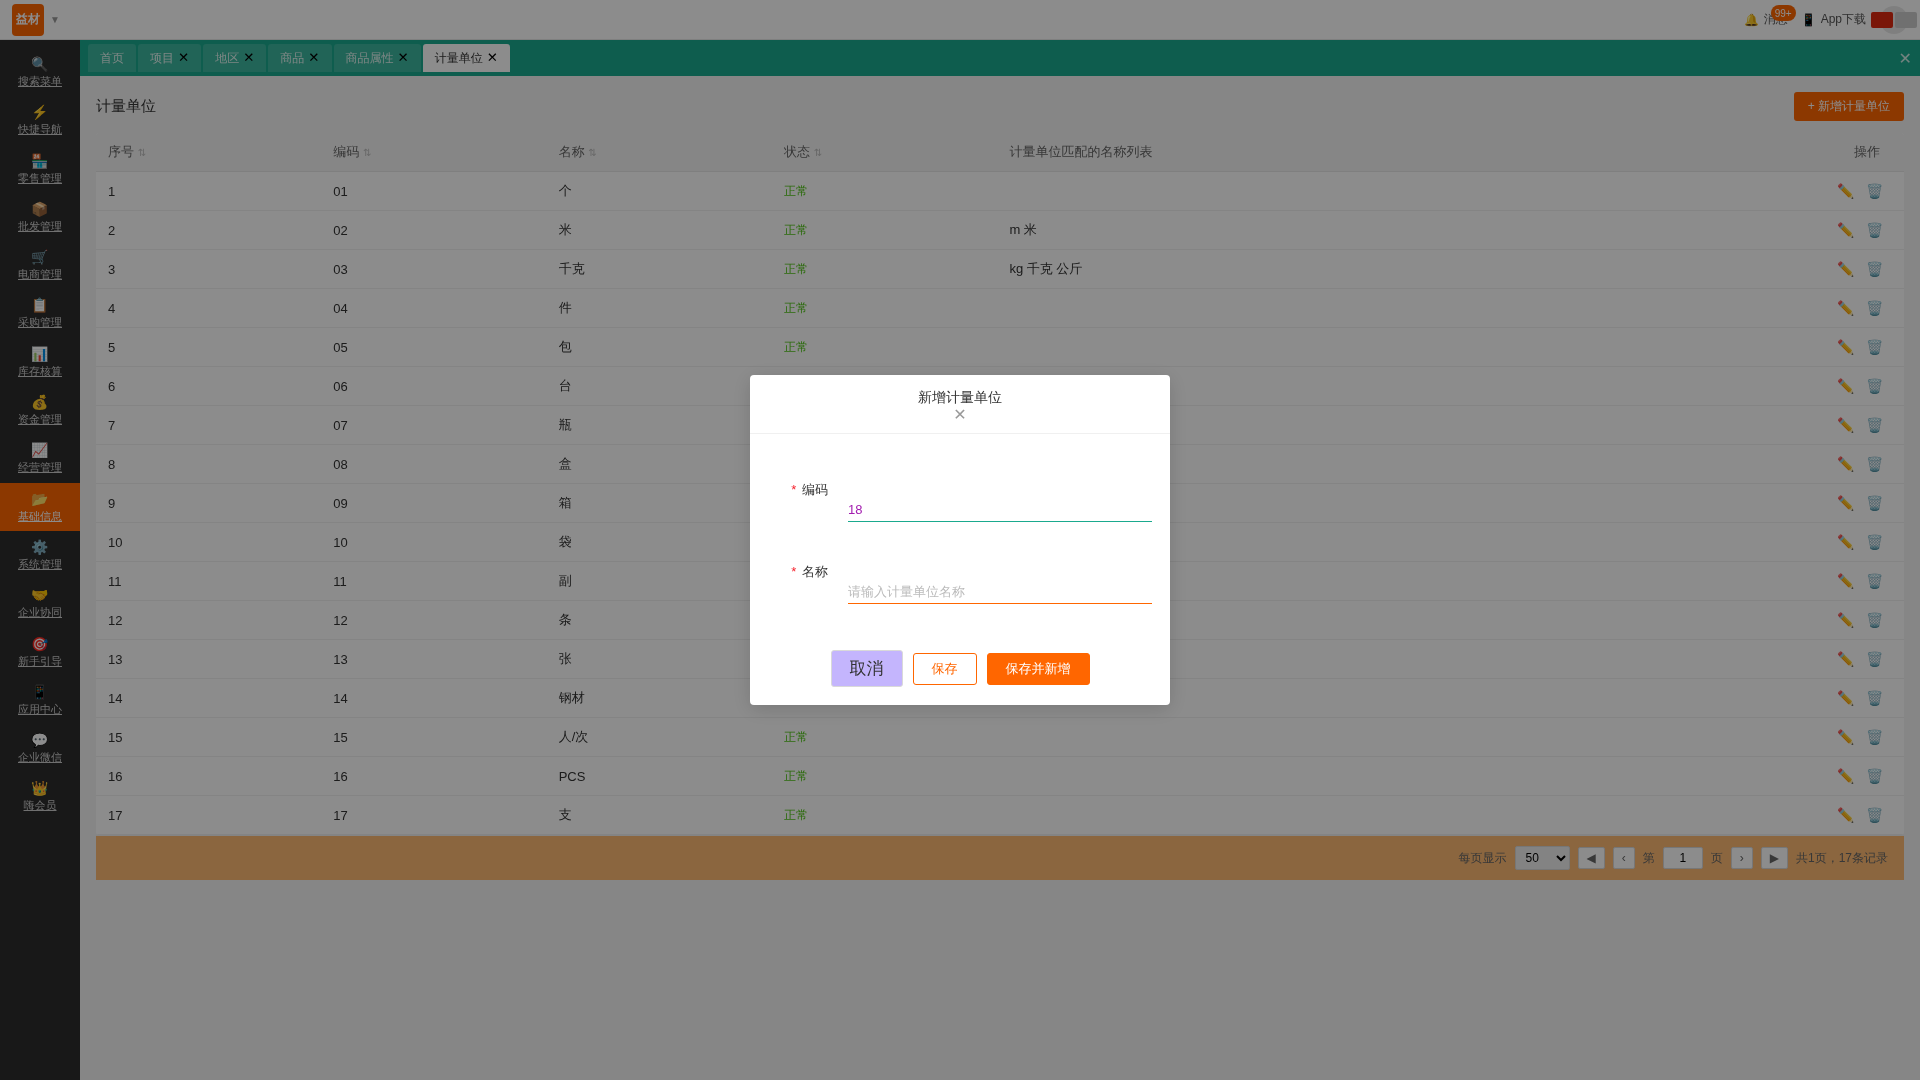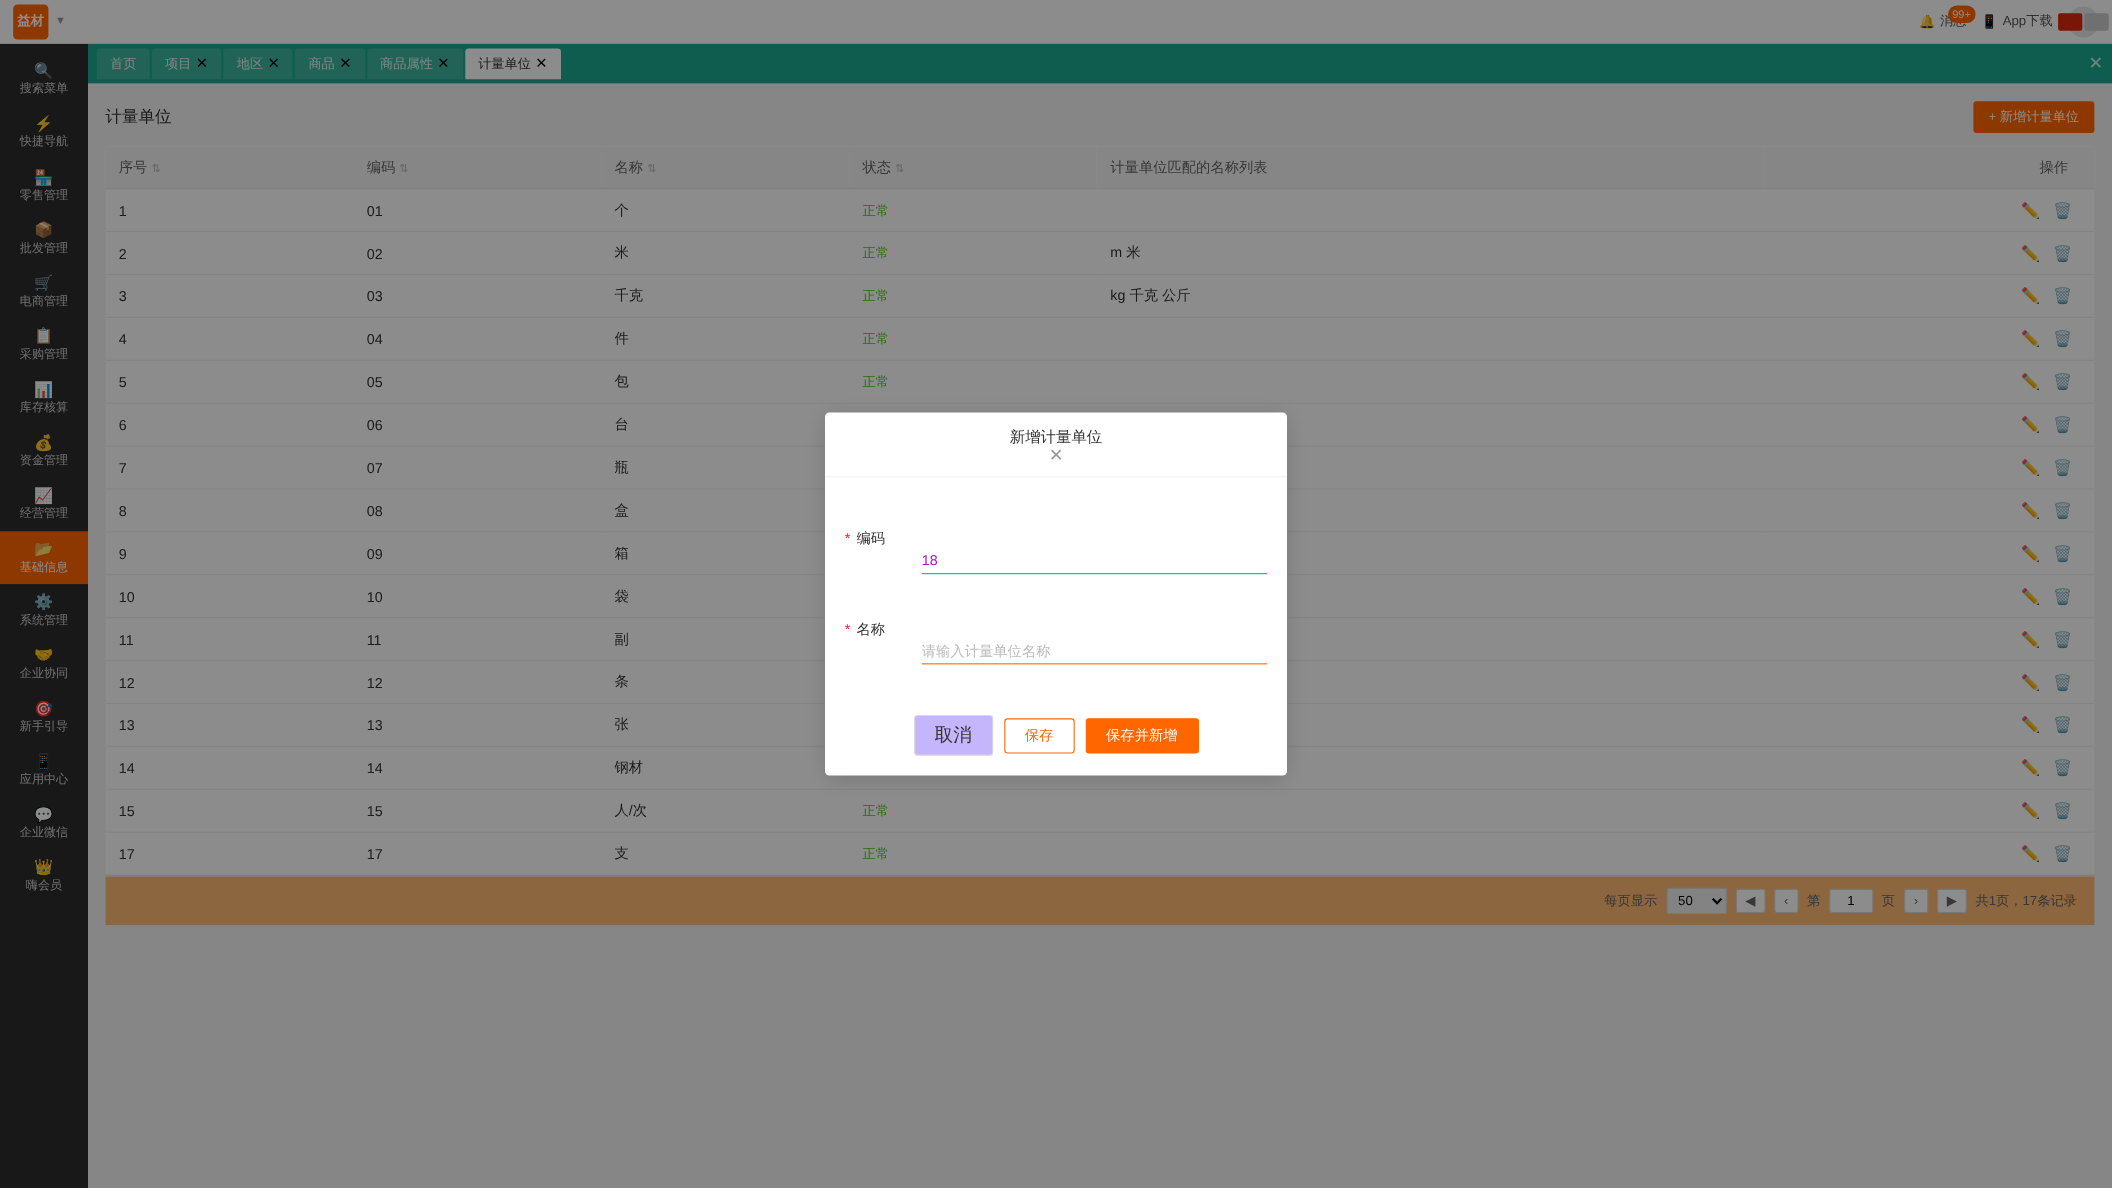--- a/index.html
+++ b/index.html
@@ -21,21 +21,21 @@
     .flag-other { background: #ccc; }
 
     
     .main-wrapper { display: flex; flex: 1; overflow: hidden; }
 
     
     .sidebar { width: 80px; background: #2d2d2d; display: flex; flex-direction: column; align-items: center; padding-top: 8px; flex-shrink: 0; }
     .sidebar-item { width: 100%; display: flex; flex-direction: column; align-items: center; padding: 8px 4px; cursor: pointer; color: #ccc; font-size: 11px; gap: 2px; position: relative; }
     .sidebar-item.active { background: #f60; color: #fff; }
     .sidebar-item .s-icon { font-size: 14px; }
-    .sidebar-item .s-label { font-size: 11px; text-align: left; line-height: 1.3; }
+    .sidebar-item .s-label { font-size: 11px; text-align: left; line-height: 1.3; text-decoration: underline; }
 
     
     .content-area { flex: 1; display: flex; flex-direction: column; overflow: hidden; }
 
     
     .tabs-bar { background: #1aaa8e; display: flex; align-items: center; height: 36px; padding: 0 8px; gap: 2px; flex-shrink: 0; justify-content: space-between; }
     .tab-item { display: flex; align-items: center; gap: 4px; padding: 4px 12px; border-radius: 3px 3px 0 0; cursor: pointer; font-size: 12px; color: rgba(255,255,255,0.85); background: rgba(255,255,255,0.15); height: 28px; }
     .tab-item.active { background: #fff; color: #333; }
     .tab-close-btn { background: none; border: none; cursor: pointer; padding: 0; line-height: 1; }
     .tabs-close-all { margin-left: auto; color: rgba(255,255,255,0.8); cursor: pointer; font-size: 16px; }
@@ -64,21 +64,21 @@
     .pag-select { border: 1px solid #d9d9d9; border-radius: 2px; padding: 3px 6px; font-size: 12px; }
 
     
     .modal-overlay { position: fixed; top: 0; left: 0; width: 100%; height: 100%; background: rgba(0,0,0,0.45); z-index: 1000; display: flex; align-items: center; justify-content: center; }
     .modal { background: #fff; border-radius: 4px; width: 420px; box-shadow: 0 4px 20px rgba(0,0,0,0.15); }
     .modal-header { display: flex; align-items: center; justify-content: space-between; padding: 14px 18px 10px; border-bottom: 1px solid #f0f0f0; flex-direction: column; }
     .modal-title { font-size: 14px; font-weight: 500; color: #333; }
     .modal-close { background: none; border: none; cursor: pointer; color: #999; font-size: 16px; padding: 0; line-height: 1; }
     .modal-body { padding: 24px 18px 16px; }
     .form-row { display: flex; align-items: center; margin-bottom: 18px; }
-    .form-label { width: 60px; text-align: left; font-size: 13px; color: #333; margin-right: 10px; flex-shrink: 0; }
+    .form-label { width: 60px; text-align: right; font-size: 13px; color: #333; margin-right: 20px; flex-shrink: 0; }
     .form-label .required { color: #f5222d; margin-right: 2px; }
     .form-input { flex: 1; border: none; border-bottom: 1px solid #1aaa8e; padding: 4px 0; font-size: 13px; outline: none; color: #a21caf; margin-top: 40px; }
     .form-input::placeholder { color: #bbb; }
     .form-input.orange-border { border-bottom: 1px solid #f60; }
     .modal-footer { display: flex; align-items: center; justify-content: center; gap: 10px; padding: 12px 18px 18px; }
     .btn-cancel { border: 1px solid #d9d9d9; background: #c4b5fd; color: #333; padding: 6px 18px; border-radius: 3px; cursor: pointer; font-size: 17px; }
     .btn-save { background: #fff; border: 1px solid #f60; color: #f60; padding: 6px 18px; border-radius: 3px; cursor: pointer; font-size: 13px; }
     .btn-save-new { background: #f60; border: 1px solid #f60; color: #fff; padding: 6px 18px; border-radius: 3px; cursor: pointer; font-size: 13px; text-align: center; }
   </style>
 </head>
@@ -386,20 +386,31 @@
     <td>15</td>
     <td>人/次</td>
     <td><span class="status-normal">正常</span></td>
     <td></td>
     <td style="text-align:right;padding-right:16px;">
       <button class="action-btn">✏️</button>
       <button class="action-btn">🗑️</button>
     </td>
   </tr>
               <tr>
+    <td>16</td>
+    <td>16</td>
+    <td>PCS</td>
+    <td><span class="status-normal">正常</span></td>
+    <td></td>
+    <td style="text-align:right;padding-right:16px;">
+      <button class="action-btn">✏️</button>
+      <button class="action-btn">🗑️</button>
+    </td>
+  </tr>
+              <tr>
     <td>17</td>
     <td>17</td>
     <td>支</td>
     <td><span class="status-normal">正常</span></td>
     <td></td>
     <td style="text-align:right;padding-right:16px;">
       <button class="action-btn">✏️</button>
       <button class="action-btn">🗑️</button>
     </td>
   </tr>

